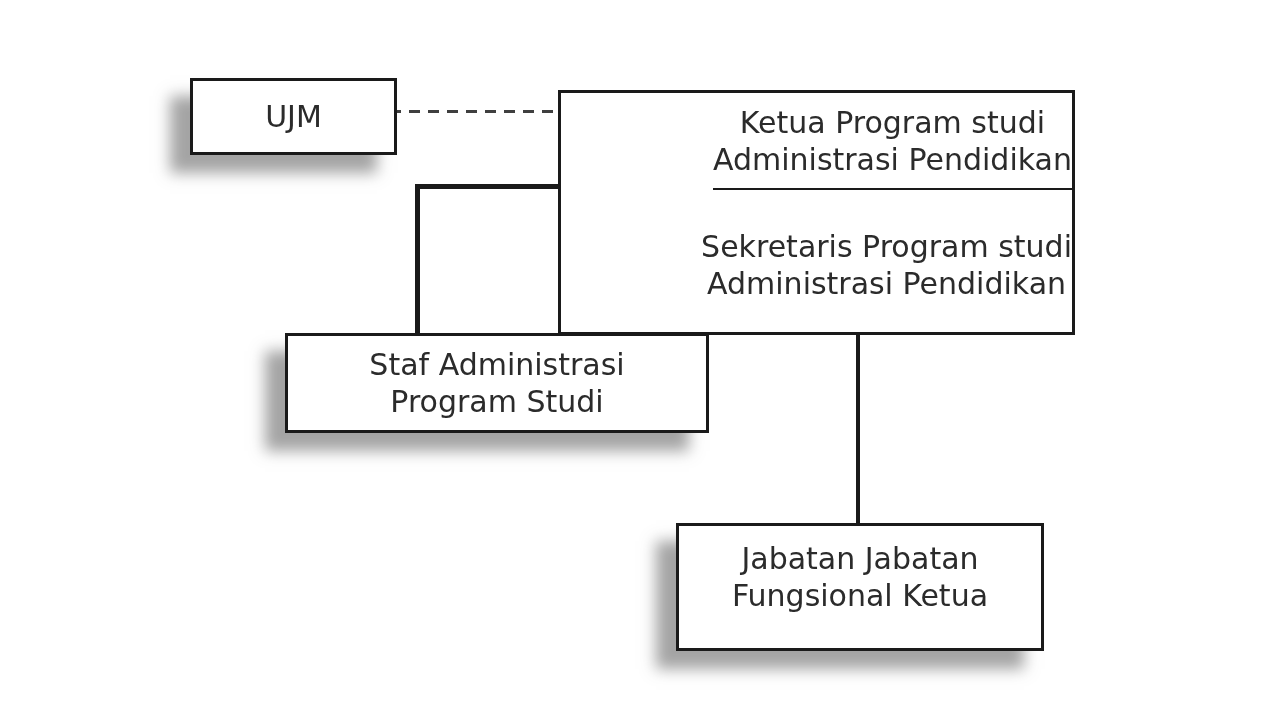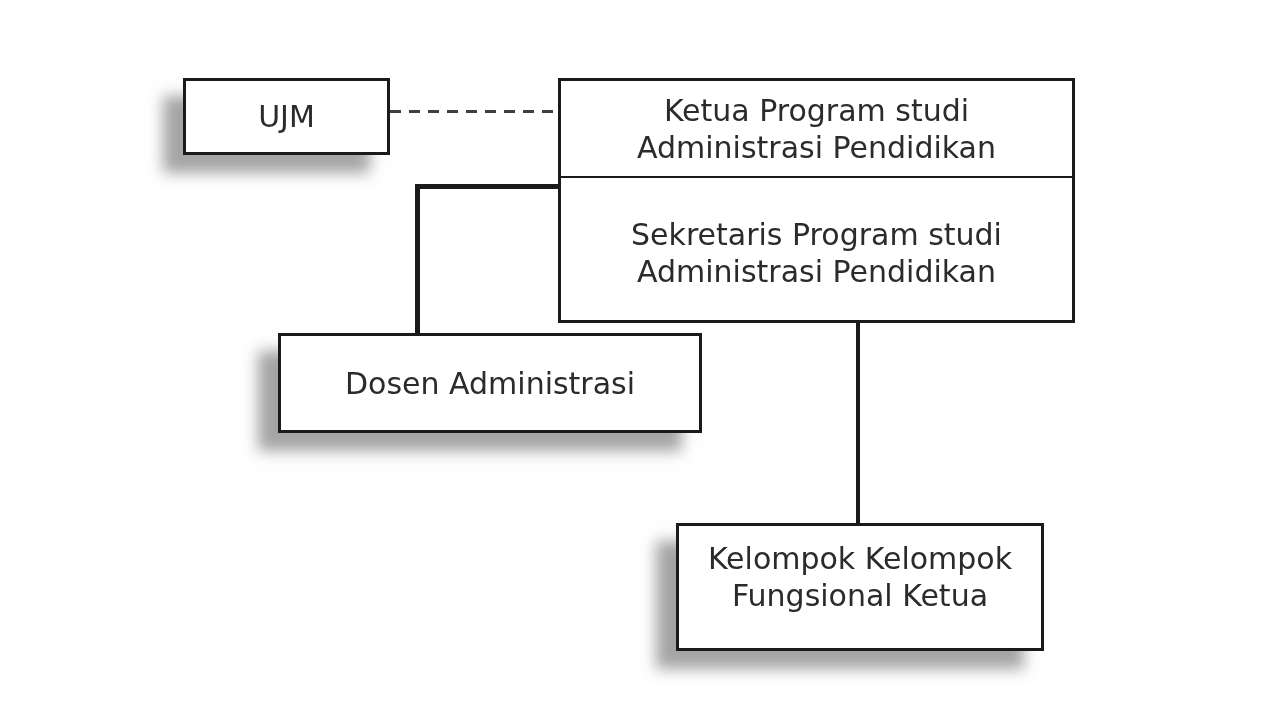--- a/index.html
+++ b/index.html
@@ -25,27 +25,28 @@
     line-height: 37px;
     text-align: center;
     z-index: 2;
   }
   .node .txt { display: block; white-space: nowrap; }
   .vcenter {
     display: flex;
     flex-direction: column;
     justify-content: center;
     align-items: center;
+    margin-left: 7px;
   }
   .shadowed {
     box-shadow: -20px 18px 14px rgba(90, 90, 90, 0.55);
   }
   
   .box-ujm      { left: 183px; top:  78px; width: 207px; height:  77px; }
-  .box-main     { left: 558px; top:  78px; width: 517px; height: 245px; display: flex; flex-direction: column; }
+  .box-main     { left: 558px; top:  90px; width: 517px; height: 245px; display: flex; flex-direction: column; align-items: flex-end; }
   .sect-ketua   { height: 95px; border-bottom: 2px solid #1a1a1a; display: flex; flex-direction: column; justify-content: center; }
   .sect-sekre   { flex: 1; padding-top: 38px; }
   .box-staf     { left: 278px; top: 333px; width: 424px; height: 100px; }
   .box-kelompok { left: 676px; top: 523px; width: 368px; height: 128px; padding-top: 14px; }
   
   .line { position: absolute; background: #1a1a1a; z-index: 1; }
   .dashed-line {
     position: absolute;
     left: 390px; top: 110px;
     width: 168px; height: 3px;
@@ -75,21 +76,22 @@
       <span class="txt">Ketua Program studi</span>
       <span class="txt">Administrasi Pendidikan</span>
     </div>
     <div class="sect-sekre">
       <span class="txt">Sekretaris Program studi</span>
       <span class="txt">Administrasi Pendidikan</span>
     </div>
   </div>
 
   <div class="node vcenter shadowed box-staf">
-    <span class="txt">Dosen Administrasi</span>
+    <span class="txt">Staf Administrasi</span>
+    <span class="txt">Program Studi</span>
   </div>
 
   <div class="node shadowed box-kelompok">
-    <span class="txt">Kelompok Kelompok</span>
+    <span class="txt">Jabatan Jabatan</span>
     <span class="txt">Fungsional Ketua</span>
   </div>
 
 </div>
 
 </body></html>

